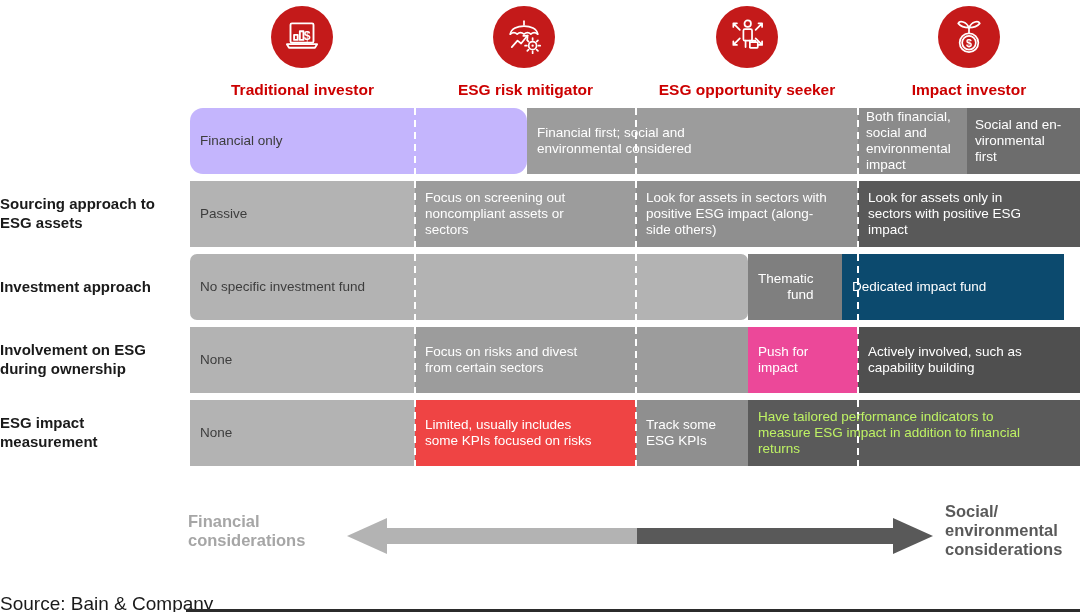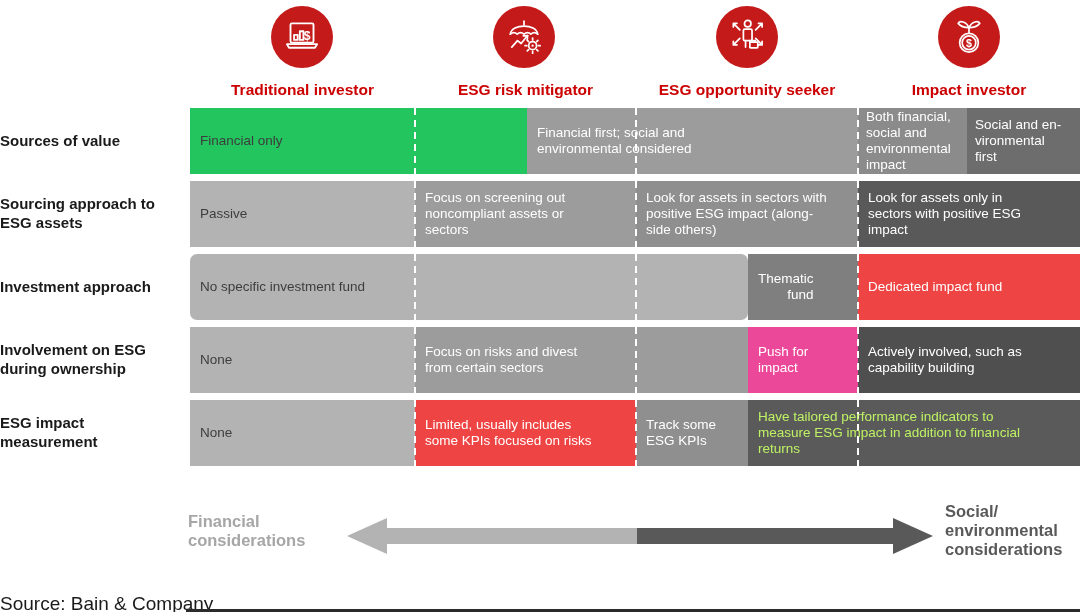--- a/index.html
+++ b/index.html
@@ -75,31 +75,30 @@
       <path d="M32 19 C28 10, 19 9, 17 13 C21 18, 29 19, 32 19 Z"></path>
       <path d="M32 19 C36 10, 45 9, 47 13 C43 18, 35 19, 32 19 Z"></path>
     </svg>
   </div>
 
   <div class="col-label" style="left: 190px; width: 225px; color: rgb(204, 0, 0);">Traditional investor</div>
   <div class="col-label" style="left: 415px; width: 221px; color: rgb(204, 0, 0);">ESG risk mitigator</div>
   <div class="col-label" style="left: 636px; width: 222px; color: rgb(204, 0, 0);">ESG opportunity seeker</div>
   <div class="col-label" style="left: 858px; width: 222px; color: rgb(204, 0, 0);">Impact investor</div>
 
-  <div class="row-label" style="top:108px;height:66px;">Sources of value</div>
   <div class="row-label" style="top:181px;height:66px;">Sourcing approach to
 ESG assets</div>
   <div class="row-label" style="top:254px;height:66px;">Investment approach</div>
   <div class="row-label" style="top:327px;height:66px;">Involvement on ESG
 during ownership</div>
   <div class="row-label" style="top:400px;height:66px;">ESG impact
 measurement</div>
 
   <div class="row" style="top:108px;">
-    <div class="cell" style="left: 0px; width: 337px; background-color: #22c55e;">
+    <div class="cell" style="left: 0px; width: 337px; background-color: #c4b5fd; border-radius: 13px;">
       <span style="color: rgb(61, 61, 61);">Financial only</span>
       </div>
     <div class="cell" style="left: 337px; width: 331px; background-color: rgb(156, 156, 156);">
       <span style="color: rgb(255, 255, 255);">Financial first; social and
 environmental considered</span>
       </div>
     <div class="cell" style="left: 668px; width: 109px; padding-left: 8px; background-color: rgb(139, 139, 139);">
       <span style="color: rgb(255, 255, 255);">Both financial,
 social and
 environmental
@@ -140,21 +139,21 @@
   </div>
 
   <div class="row" style="top:254px;">
     <div class="cell" style="left: 0px; width: 558px; background-color: rgb(179, 179, 179); border-radius: 7px;">
       <span style="color: rgb(61, 61, 61);">No specific investment fund</span>
       </div>
     <div class="cell" style="left: 558px; width: 110px; background-color: rgb(127, 127, 127);">
       <span style="color: #ffffff; text-align: right;">Thematic
 fund</span>
       </div>
-    <div class="cell" style="left: 668px; width: 222px; background-color: #ef4444;">
+    <div class="cell" style="left: 652px; width: 222px; background-color: #0c4a6e;">
       <span style="color: rgb(255, 255, 255);">Dedicated impact fund</span>
       </div>
     <div class="dash" style="left:224px;"></div>
     <div class="dash" style="left:445px;"></div>
     <div class="dash" style="left:667px;"></div>
   </div>
 
   <div class="row" style="top:327px;">
     <div class="cell" style="left: 0px; width: 225px; background-color: rgb(179, 179, 179);">
       <span style="color: rgb(61, 61, 61);">None</span>

